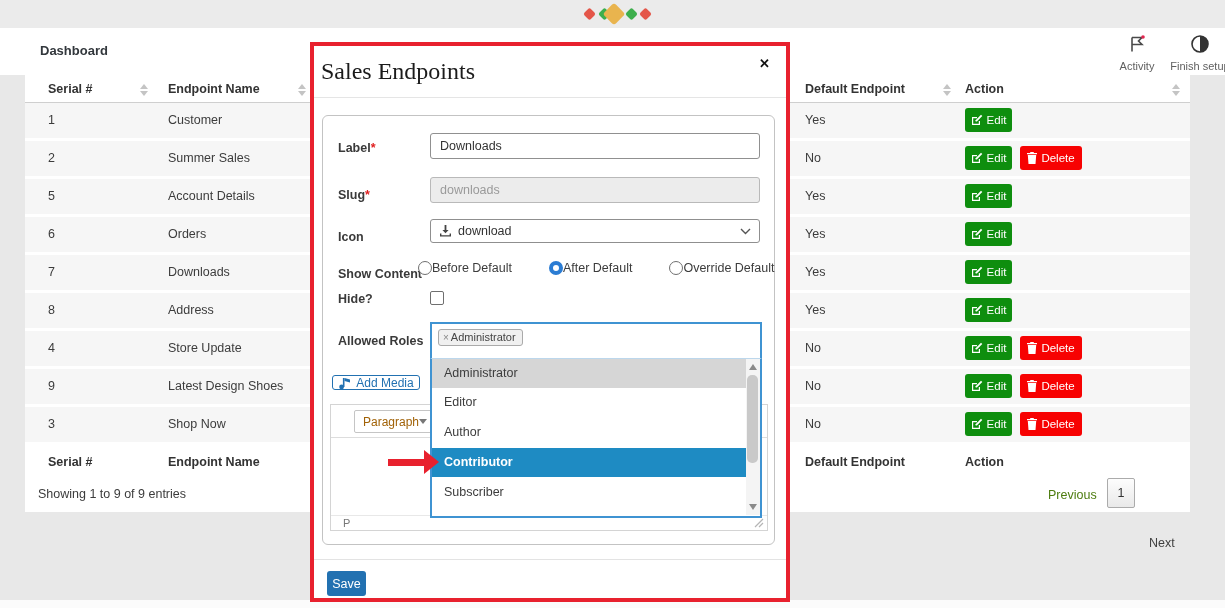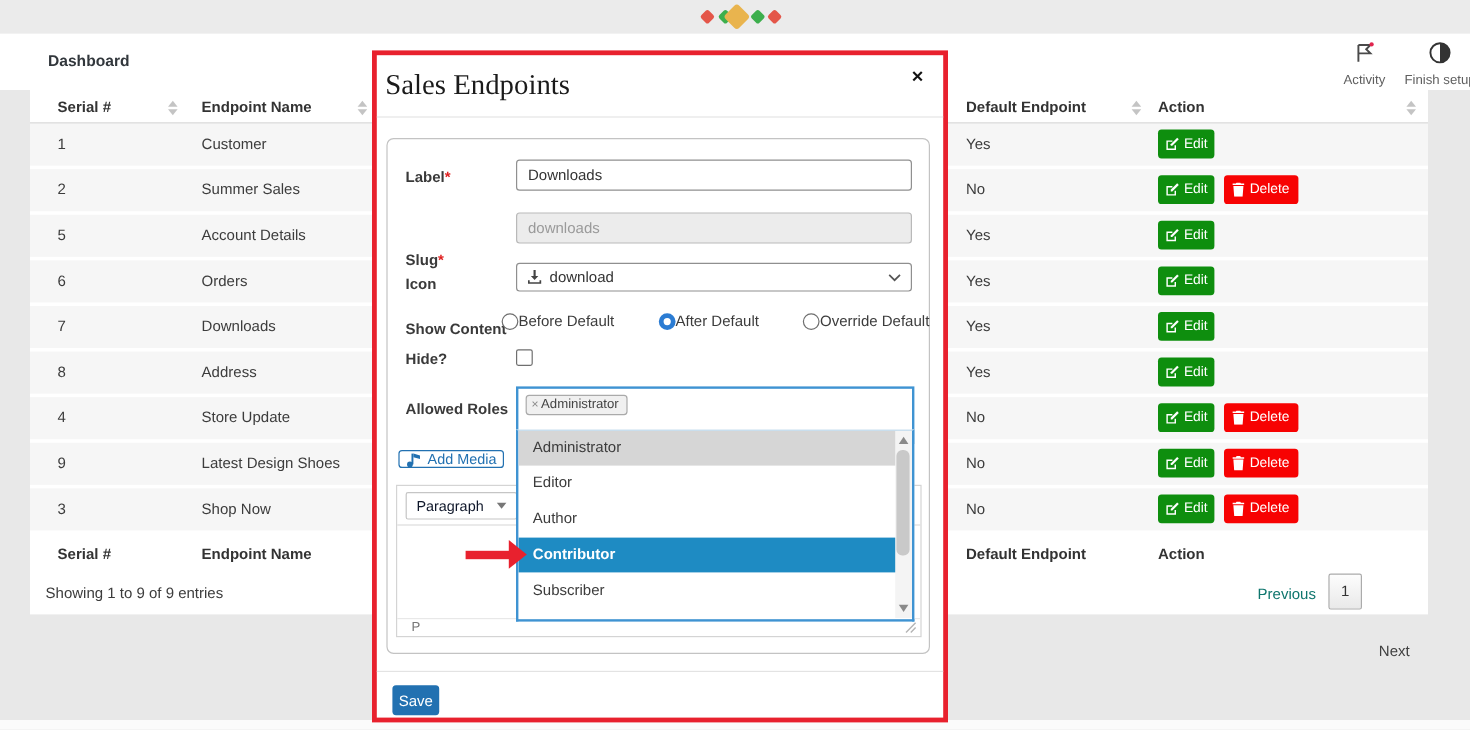--- a/index.html
+++ b/index.html
@@ -28,21 +28,21 @@
   .sort .up { top:0; border-bottom:5px solid #c4c4c4; }
   .sort .dn { bottom:0; border-top:5px solid #c4c4c4; }
   .trow { position:absolute; left:0; width:100%; height:35px; background:#f6f6f6; }
   .td { position:absolute; top:10px; font-size:12.5px; color:#3c3c3c; }
   .btn { position:absolute; top:5px; height:24px; border-radius:3px; color:#fff; font-size:11.5px; display:flex; align-items:center; justify-content:center; gap:4px; cursor:pointer; }
   .btn-edit { left:940px; width:47px; background:#0e8e0e; }
   .btn-del  { left:995px; width:62px; background:#f70202; }
   .tfoot-head { position:absolute; left:0; top:370px; width:100%; height:38px; background:#fff; }
   .tfoot-head .th { top:10px; }
   .summary { position:absolute; left:13px; top:412px; font-size:12.5px; color:#3c3c3c; }
-  .pag-prev { position:absolute; left:1023px; top:413px; font-size:12.5px; color:#0f766e; cursor:pointer; }
+  .pag-prev { position:absolute; left:1023px; top:413px; font-size:12.5px; color:#4d7c0f; cursor:pointer; }
   .pag-page { position:absolute; left:1082px; top:403px; width:28px; height:30px; border:1px solid #ababab; border-radius:2px;
               background:linear-gradient(#fdfdfd,#e9e9e9); font-size:12.5px; color:#333; text-align:center; line-height:28px; cursor:pointer; }
   .pag-next { position:absolute; left:1124px; top:413px; font-size:12.5px; color:#404040; cursor:pointer;margin-top:48px; }
   .bottom-strip { left:0; top:600px; width:1225px; height:8px; background:#fbfbfb; }
 
   
   .modal { left:310px; top:42px; width:480px; height:560px; background:#fff; border:4px solid #e8212e; z-index:10; }
   .m-title { position:absolute; left:7px; top:12px; font-family:"Liberation Serif", serif; font-size:24px; color:#1b1b1b; }
   .m-close { position:absolute; right:16px; top:10px; font-size:13px; font-weight:bold; color:#111; cursor:pointer; }
   .m-hr1 { position:absolute; left:0; top:51px; width:100%; height:1px; background:#e5e5e5; }
@@ -71,22 +71,22 @@
   .opt.sel { background:#1e8bc3; color:#fff; font-weight:bold; }
   .sbar { position:absolute; right:0; top:0; width:14px; height:156px; background:#f4f4f4; }
   .sbar .ar { position:absolute; left:3px; width:0; height:0; border-left:4px solid transparent; border-right:4px solid transparent; }
   .sbar .ar-up { top:5px; border-bottom:6px solid #8a8a8a; }
   .sbar .ar-dn { bottom:5px; border-top:6px solid #8a8a8a; }
   .sbar .thumb { position:absolute; left:1px; top:16px; width:11px; height:88px; background:#c9c9c9; border-radius:5px; }
   .addmedia { position:absolute; left:18px; top:329px; width:88px; height:15px; border:1px solid #2271b1; border-radius:3px;
               background:#fff; color:#2271b1; font-size:12px; display:flex; align-items:center; justify-content:center; gap:5px; cursor:pointer; }
   .editor { position:absolute; left:16px; top:358px; width:438px; height:127px; border:1px solid #d4d4d4; background:#fff; }
   .ed-toolbar { position:absolute; left:0; top:0; width:100%; height:33px; border-bottom:1px solid #ddd; }
-  .para-select { position:absolute; left:7px; top:5px; width:93px; height:23px; border:1px solid #c5c5c5; border-radius:2px; background:#fff;
-                 font-size:12px; color:#0f172a; display:flex; align-items:center; padding:0 8px; cursor:pointer; }
+  .para-select { position:absolute; left:23px; top:5px; width:80px; height:23px; border:1px solid #c5c5c5; border-radius:2px; background:#fff;
+                 font-size:12px; color:#a16207; display:flex; align-items:center; padding:0 8px; cursor:pointer; }
   .para-select .tri { margin-left:auto; width:0; height:0; border-left:4px solid transparent; border-right:4px solid transparent; border-top:5px solid #777; }
   .ed-footer { position:absolute; left:0; bottom:0; width:100%; height:15px; border-top:1px solid #e8e8e8; }
   .ed-path { position:absolute; left:12px; top:1px; font-size:11px; color:#777; }
   .grip { position:absolute; right:3px; top:2px; }
   .arrow-shaft { position:absolute; left:74px; top:413px; width:37px; height:7px; background:#e8212e; z-index:8; }
   .arrow-head { position:absolute; left:110px; top:404px; width:0; height:0; border-left:15px solid #e8212e;
                 border-top:12px solid transparent; border-bottom:12px solid transparent; z-index:8; }
   .m-hr2 { position:absolute; left:0; top:513px; width:100%; height:1px; background:#e3e3e3; }
   .save-btn { position:absolute; left:13px; top:525px; width:39px; height:25px; background:#2271b1; border-radius:3px;
               color:#fff; font-size:12.5px; display:flex; align-items:center; justify-content:center; cursor:pointer; }
@@ -298,21 +298,21 @@
 <div class="abs modal">
   <div class="m-title">Sales Endpoints</div>
   <div class="m-close">✕</div>
   <div class="m-hr1"></div>
 
   <div class="fieldset"></div>
 
   <span class="f-label" style="top:95px;"><span>Label</span><span class="req">*</span></span>
   <div class="inp" style="top:87px;">Downloads</div>
 
-  <span class="f-label" style="top:142px;margin-top:22px;"><span>Slug</span><span class="req">*</span></span>
+  <span class="f-label" style="top:142px;"><span>Slug</span><span class="req">*</span></span>
   <div class="inp disabled" style="top:131px;">downloads</div>
 
   <span class="f-label" style="top:184px;">Icon</span>
   <div class="select" style="top:173px;">
     <svg width="13" height="13" viewBox="0 0 13 13">
       <path d="M5.6 0h1.8v5h2.2L6.5 8.3 3.4 5h2.2z" fill="#444"></path>
       <path d="M1 8.5v3h11v-3h-1.4v1.7H2.4V8.5z" fill="#444"></path>
     </svg>
     <span>download</span>
     <svg class="chev" width="11" height="7" viewBox="0 0 11 7">

